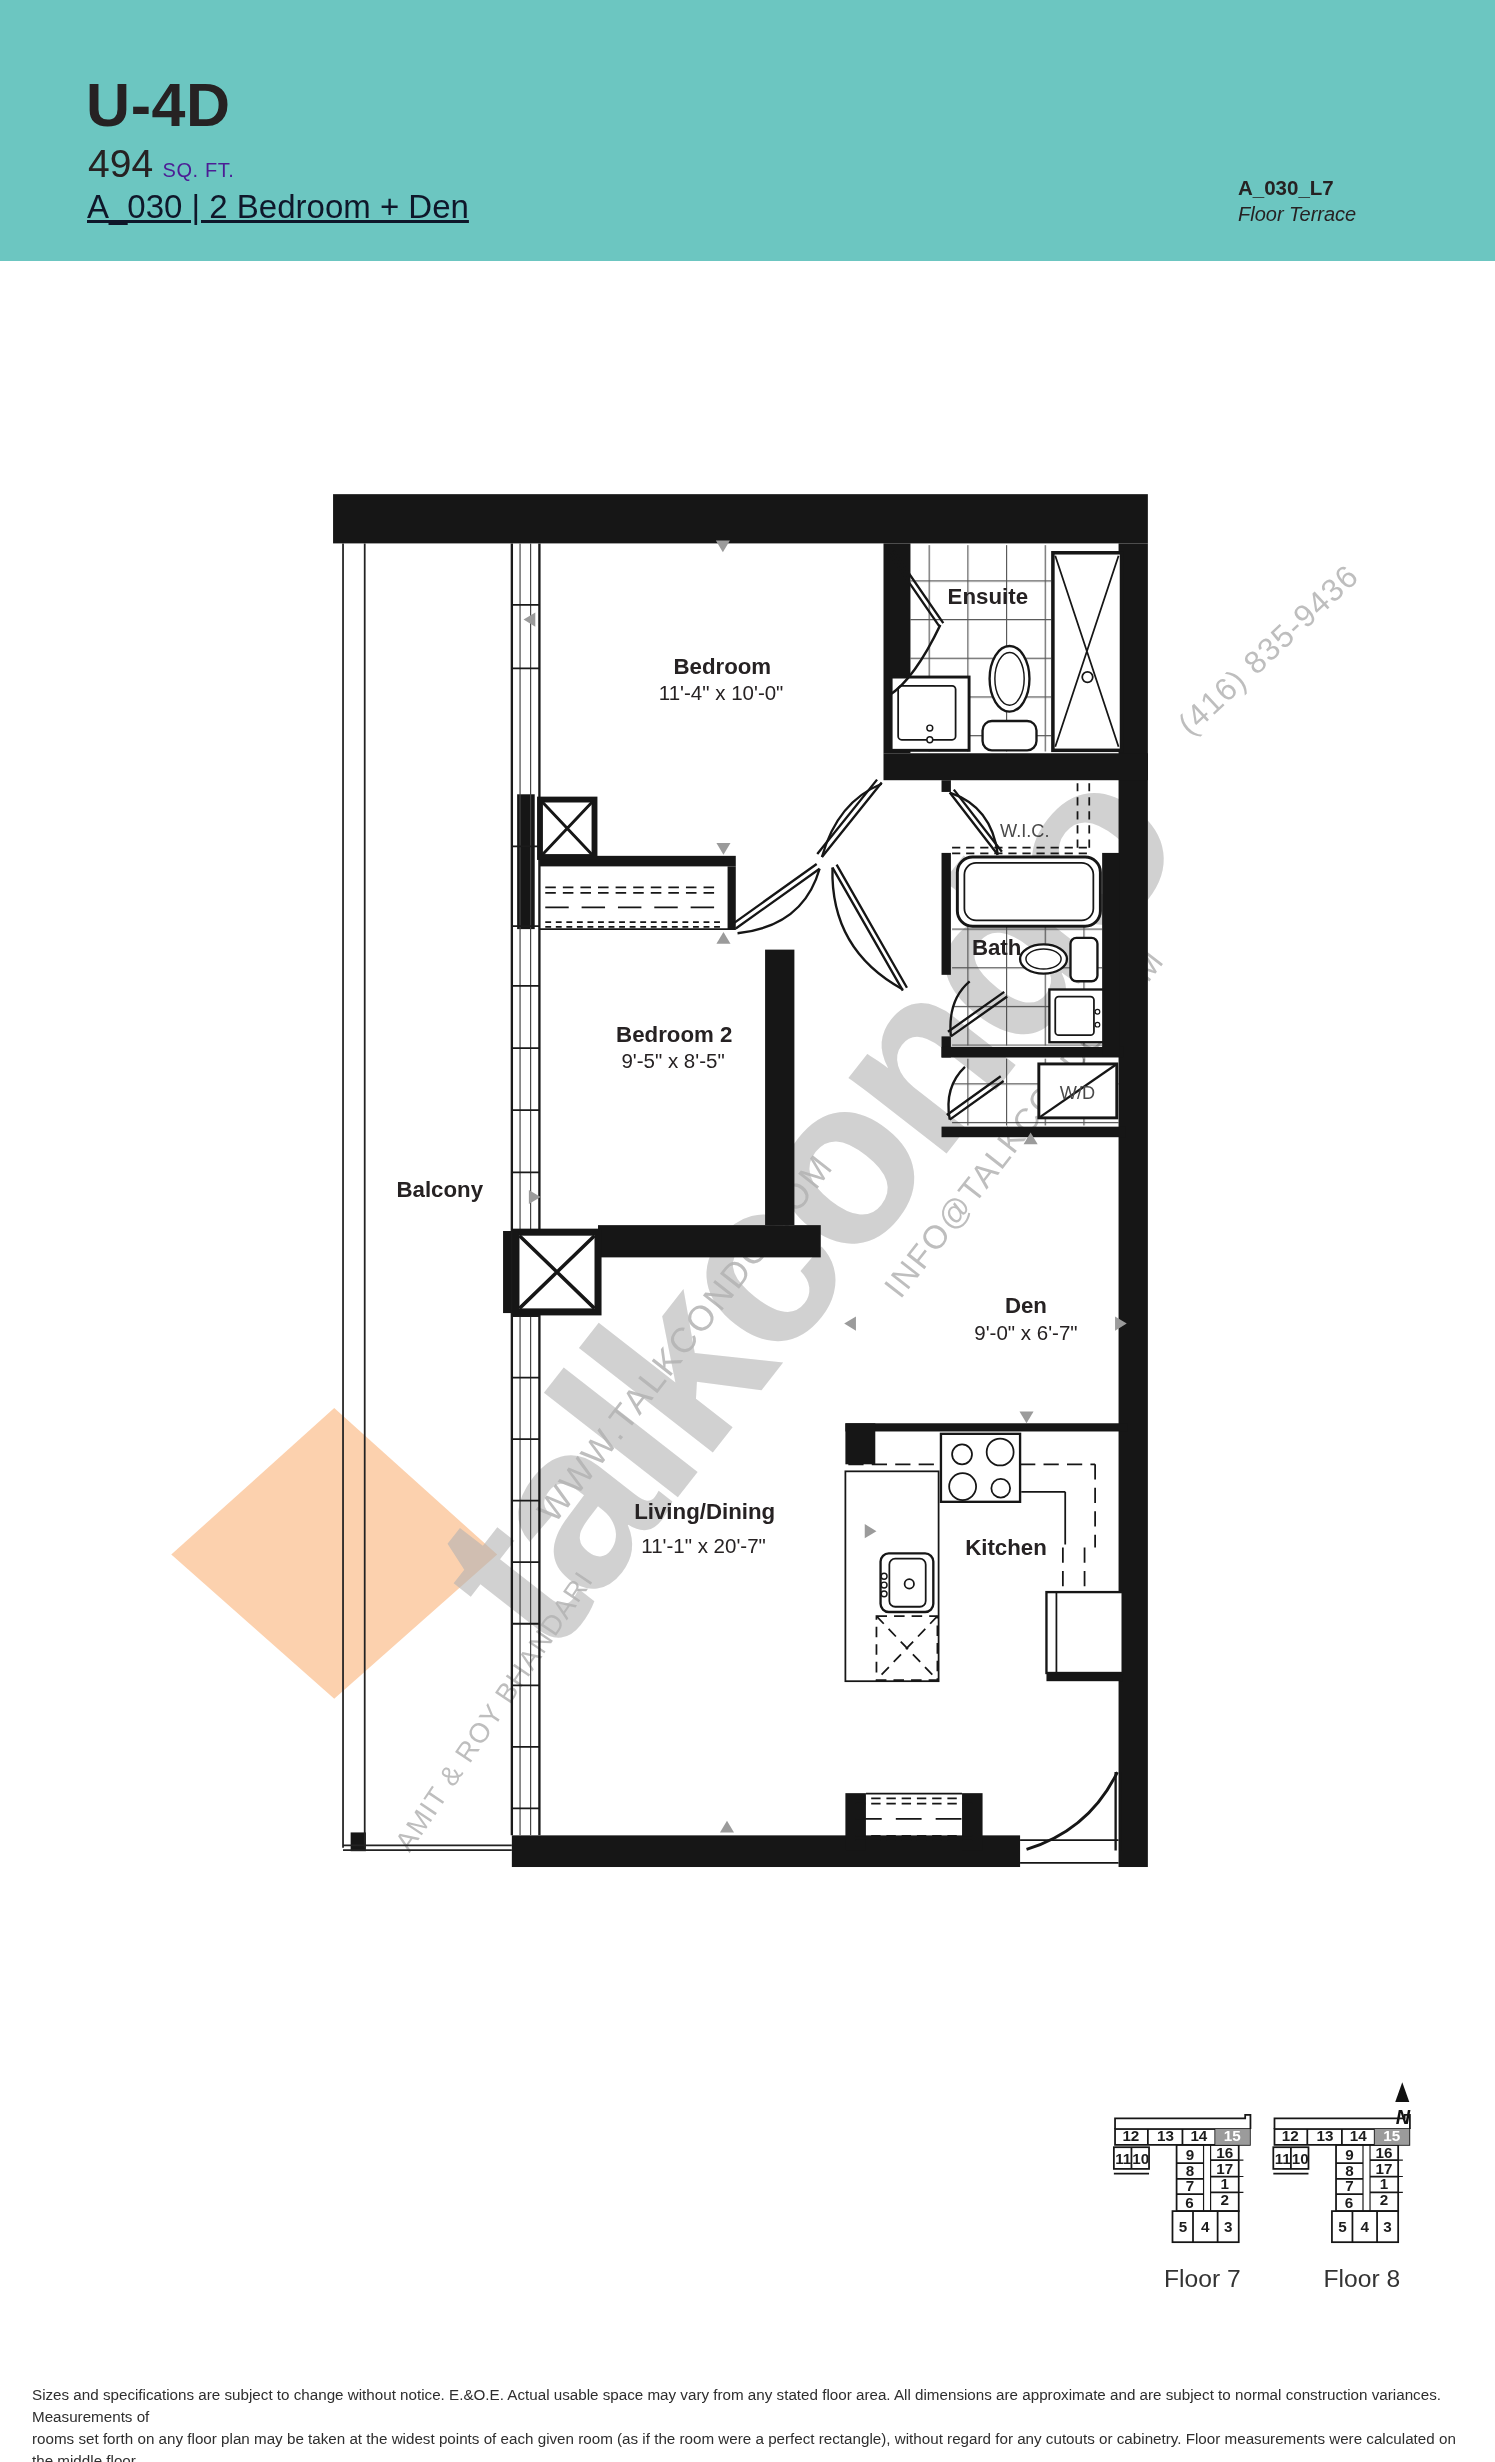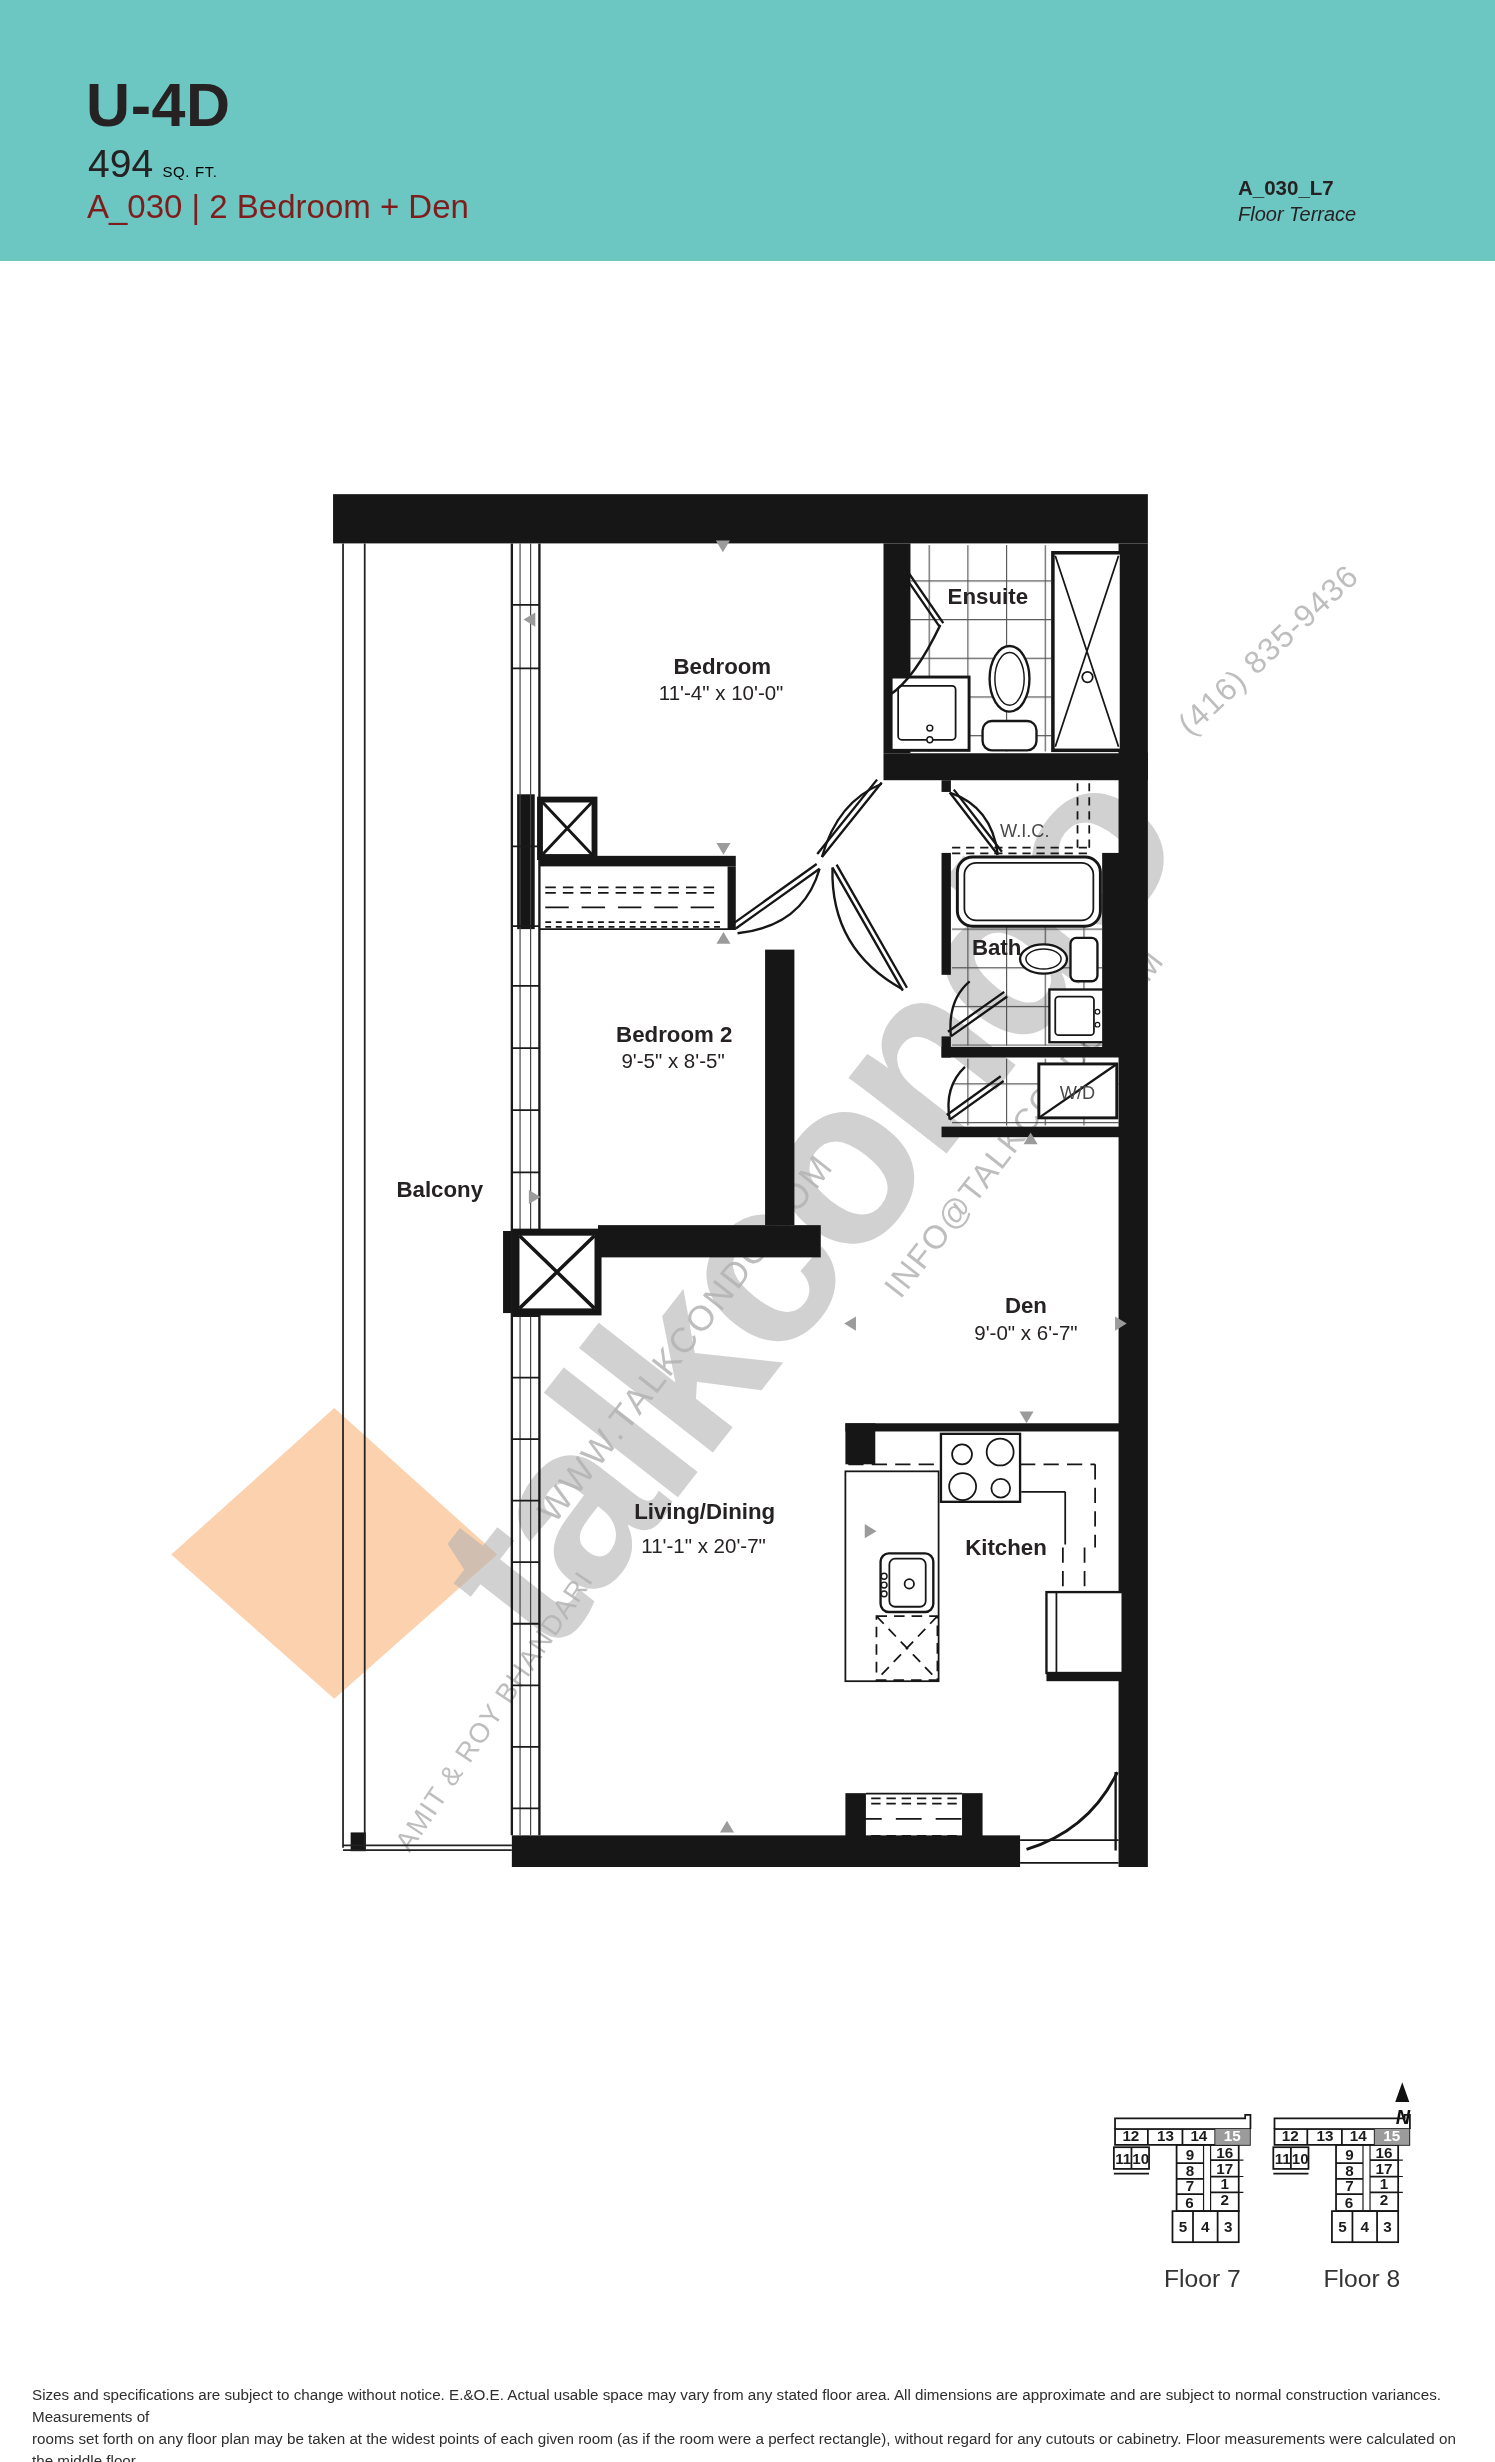--- a/index.html
+++ b/index.html
@@ -2,22 +2,22 @@
 <html style="font-size:9.4px"><head>
 <meta charset="utf-8">
 <style>
   html,body{margin:0;padding:0;background:#fff;}
   .page{position:relative;width:1495px;height:2462px;background:#ffffff;overflow:hidden;
         font-family:"Liberation Sans",sans-serif;color:#262223;}
   .header-band{position:absolute;left:0;top:0;width:1495px;height:261px;}
   .unit-code{position:absolute;left:86px;top:75px;font-size:61px;font-weight:800;letter-spacing:0.6px;color:#262223;line-height:1;}
   .area-row{position:absolute;left:88px;top:144px;display:flex;align-items:baseline;gap:9.4px;line-height:1;}
   .area-value{font-size:39px;font-weight:400;color:#262223;}
-  .area-unit{font-size:15px;font-weight:400;letter-spacing:0.6px;color:#000000;text-align:center;}
-  .subtitle{position:absolute;left:87px;top:190px;font-size:33px;font-weight:400;color:#7f1d1d;line-height:1;}
+  .area-unit{font-size:20px;font-weight:400;letter-spacing:0.6px;color:#4c1d95;text-align:center;}
+  .subtitle{position:absolute;left:87px;top:190px;font-size:33px;font-weight:400;color:#0f172a;line-height:1;text-decoration:underline;}
   .ref-block{position:absolute;left:1238px;top:178px;line-height:1;}
   .plan-ref{font-size:20.5px;font-weight:700;color:#262223;}
   .plan-note{font-size:20px;font-style:italic;margin-top:5.9px;color:#262223;}
   svg.canvas{position:absolute;left:0;top:0;}
   svg text{font-family:"Liberation Sans",sans-serif;}
   .room-label{font-weight:700;font-size:38px;fill:#262223;}
   .room-dims{font-weight:400;font-size:35px;fill:#262223;}
   .small-label{font-weight:400;font-size:31px;fill:#4a4a4a;}
   .key-num{font-weight:700;font-size:26px;fill:#1c1c1c;}
   .key-num-hl{font-weight:700;font-size:26px;fill:#ffffff;}

